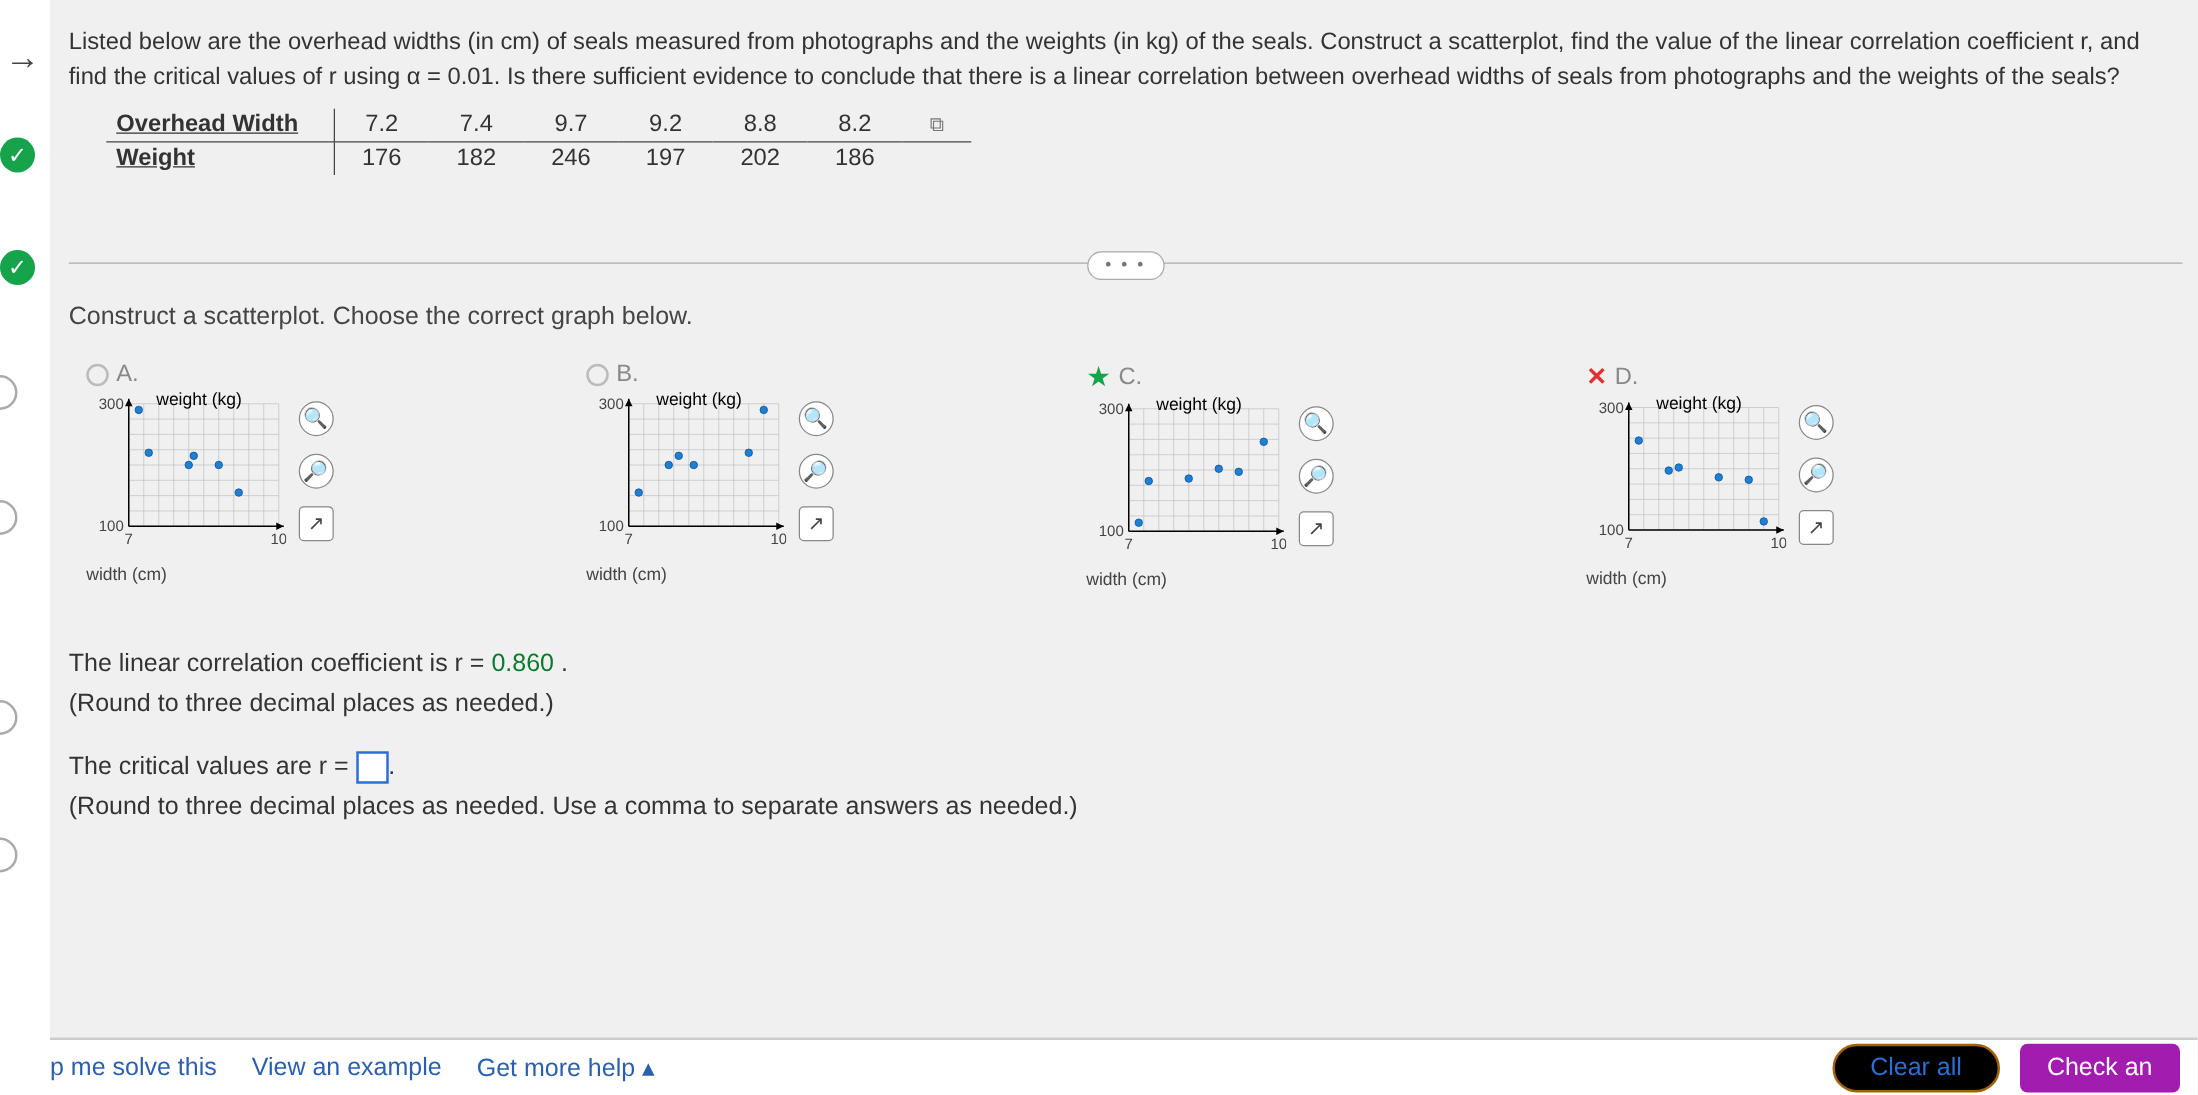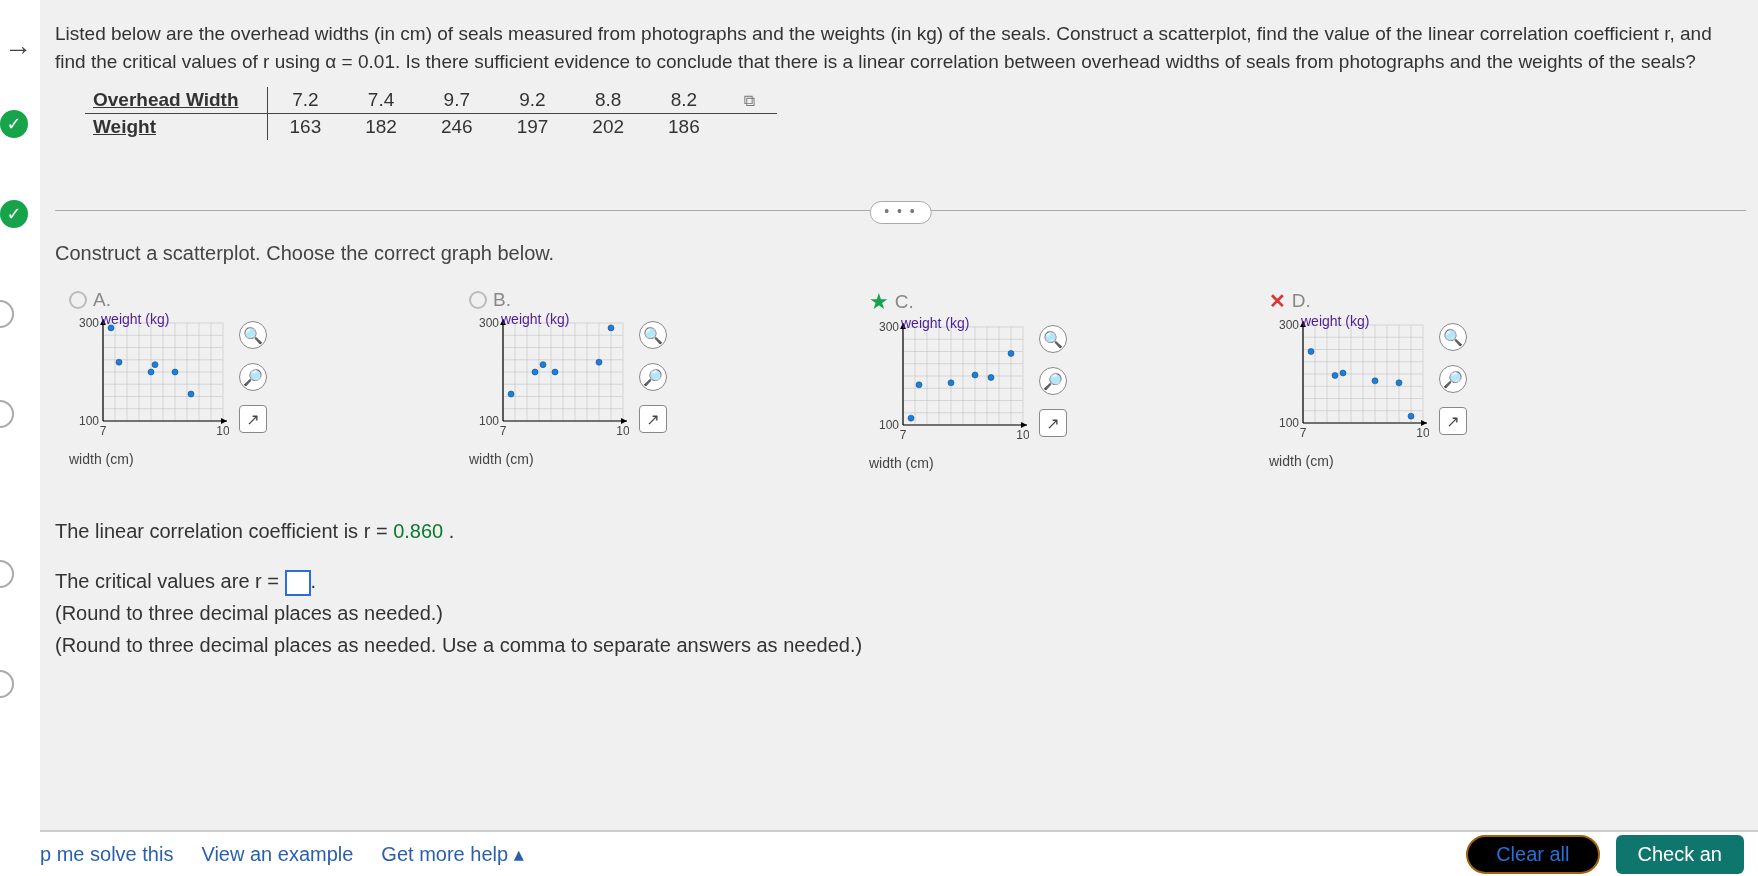--- a/index.html
+++ b/index.html
@@ -142,23 +142,23 @@
     border-radius: 14px;
     background: #fff;
     display: flex; align-items: center; justify-content: center;
     color: #444;
     cursor: pointer;
     font-size: 16px;
   }
   .icon-btn.sq { border-radius: 4px; }
   .axis-title-y {
     position: absolute;
-    left: 32px; top: -4px;
+    left: 56px; top: -4px;
     font-size: 14px;
-    color: #4c1d95;
+    color: #000000;
   }
   .axis-title-x {
     text-align: left;
     font-size: 14px;
     color: #444;
     margin-top: 6px;
     width: 160px;
   }
   svg.plot { display:block; }
   .answer-block {
@@ -201,21 +201,21 @@
   .btn-clear {
     border: 2px solid #a16207;
     color: #2a6fd6;
     background: #000000;
     border-radius: 26px;
     padding: 6px 28px;
     font-size: 20px;
     cursor: pointer;
   }
   .btn-check {
-    background: #0f766e;
+    background: #a21caf;
     color: #fff;
     border: none;
     border-radius: 6px;
     padding: 8px 22px;
     font-size: 20px;
     cursor: pointer;
   }
   .tick-label { font-size: 12px; fill: #444; }
 </style>
 </head>
@@ -241,21 +241,21 @@
       <td>7.2</td>
       <td>7.4</td>
       <td>9.7</td>
       <td>9.2</td>
       <td>8.8</td>
       <td>8.2</td>
       <td><span class="copy-icon">⧉</span></td>
     </tr>
     <tr>
       <td class="rowlabel">Weight</td>
-      <td>163</td>
+      <td>176</td>
       <td>182</td>
       <td>246</td>
       <td>197</td>
       <td>202</td>
       <td>186</td>
       <td></td>
     </tr>
   </tbody>
     </table>
 
@@ -514,24 +514,24 @@
           </div>
         </div>
       </div>
     </div>
   </div>
 
   <div class="answer-block">
     <p>
       <span>The linear correlation coefficient is r = </span><span class="val-filled">0.860</span><span> .</span>
     </p>
+    <p>(Round to three decimal places as needed.)</p>
     <p style="margin-top:18px">
       <span>The critical values are r = </span><span class="val-box"></span><span>.</span>
     </p>
-    <p>(Round to three decimal places as needed.)</p>
     <p>(Round to three decimal places as needed. Use a comma to separate answers as needed.)</p>
   </div>
 </div>
 
 <div class="footer-bar">
   <span class="footer-link">Help me solve this</span>
   <span class="footer-link">View an example</span>
   <span class="footer-link"><span>Get more help</span> <span>▴</span></span>
   <div class="footer-right">
     <button class="btn-clear">Clear all</button>

